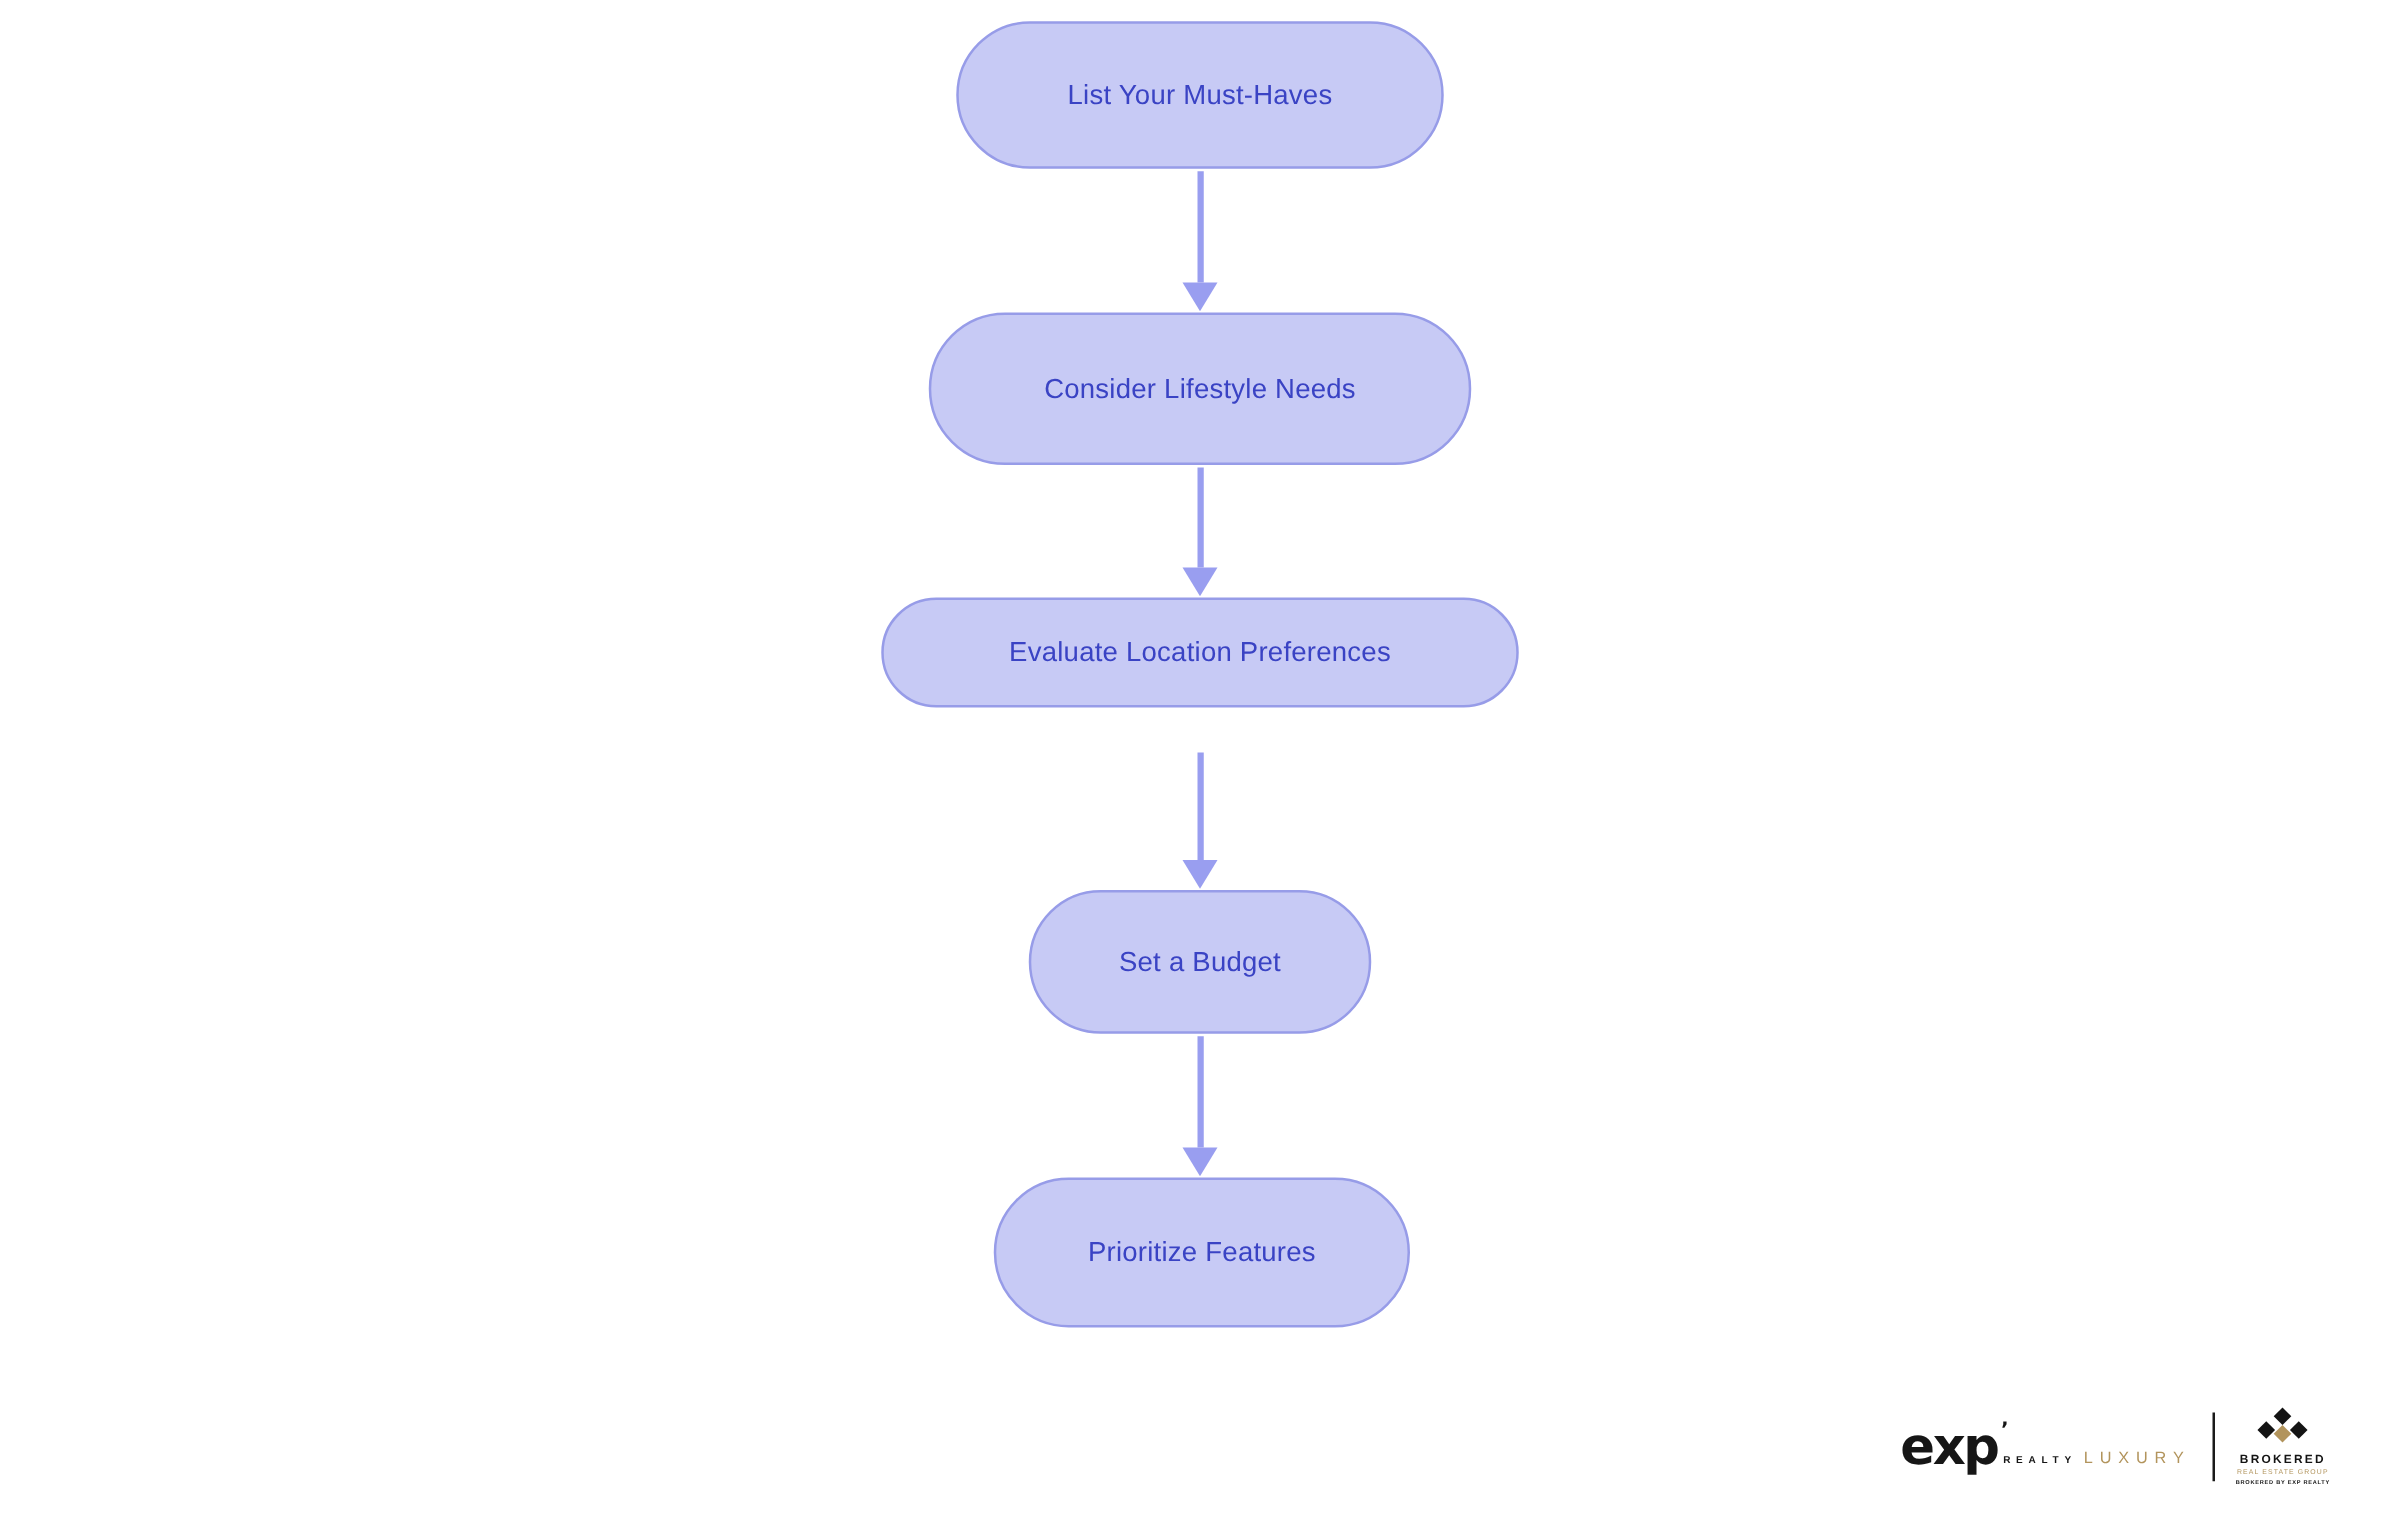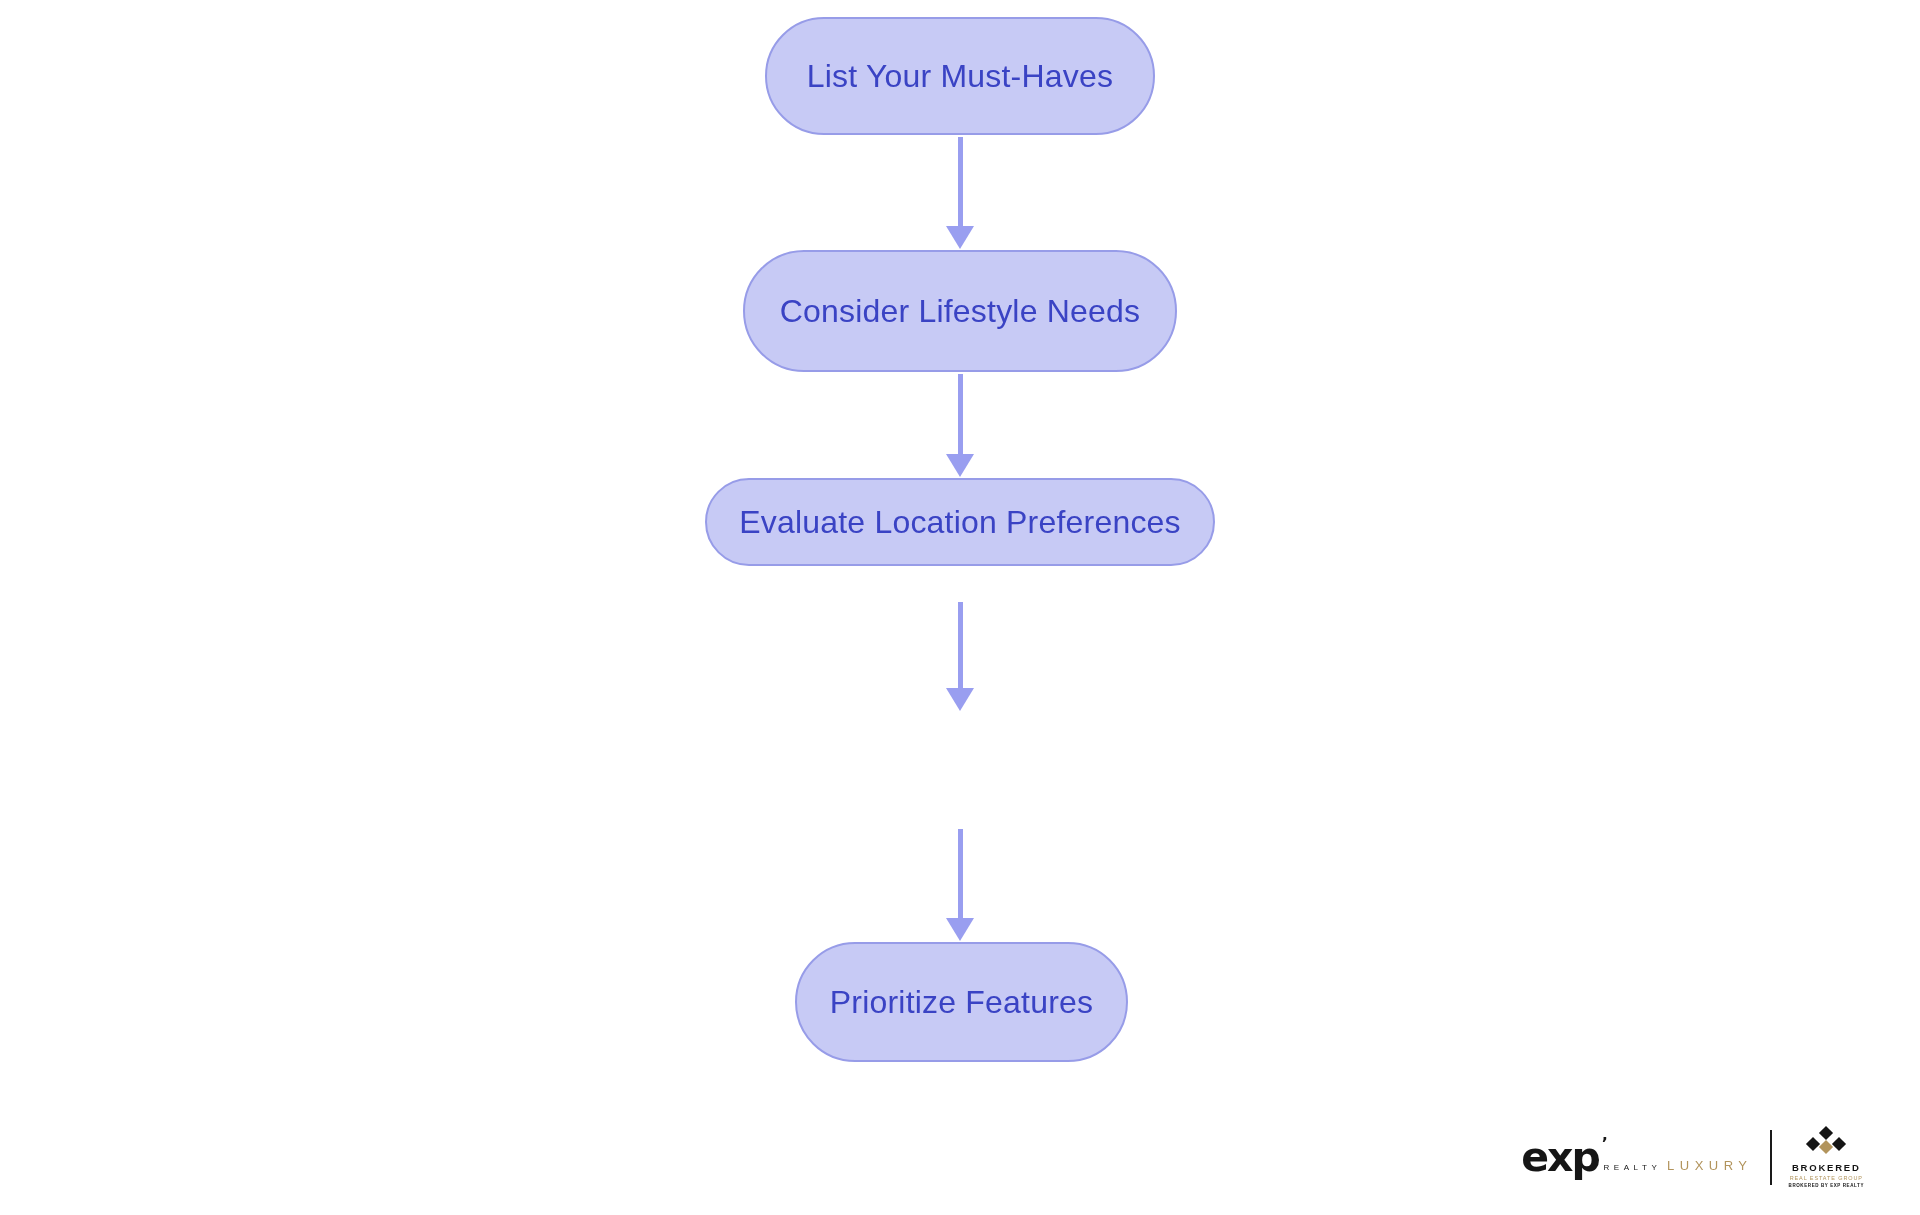--- a/index.html
+++ b/index.html
@@ -12,21 +12,21 @@
   }
 
   
   .node {
     position:absolute;
     background:var(--node-fill,#c7caf5);
     border:2px solid var(--node-border,#979ce8);
     border-radius:62px;
     display:flex; align-items:center; justify-content:center;
     color:var(--node-text,#3a43c4);
-    font-size:32px;
+    font-size:22px;
     letter-spacing:0.2px;
     box-sizing:border-box;
     white-space:nowrap;
   }
   #n1 { left:765px; top:17px;  width:390px; height:118px; }
   #n2 { left:743px; top:250px; width:434px; height:122px; }
   #n3 { left:705px; top:478px; width:510px; height:88px; }
   #n4 { left:823px; top:712px; width:274px; height:115px; }
   #n5 { left:795px; top:942px; width:333px; height:120px; }
 
@@ -53,21 +53,21 @@
     display:flex; align-items:center; gap:17px;
     color:#161616;
   }
   .exp-block { display:flex; flex-direction:row; align-items:center; }
   .exp-word {
     font-size:41px; font-weight:700; letter-spacing:-2px;
     line-height:0.78; color:#161616; position:relative;
     font-family:"DejaVu Sans", sans-serif;
   }
   .exp-mark { position:absolute; top:-4px; right:-9px; font-size:16px; font-weight:700; letter-spacing:0; }
-  .exp-realty { font-size:8px; font-weight:400; letter-spacing:4.6px; margin-top:20px; text-indent:4.6px; color:#161616; }
+  .exp-realty { font-size:8px; font-weight:700; letter-spacing:4.6px; margin-top:20px; text-indent:4.6px; color:#161616; }
   .exp-luxury { font-size:13px; font-weight:400; letter-spacing:5.5px; margin-top:15px; text-indent:5.5px; color:var(--gold,#b2945c); }
   .vdivider { width:2px; height:55px; background:#1a1a1a; }
 
   .cis-block { display:flex; flex-direction:column; align-items:center; }
   .diamonds { position:relative; width:48px; height:31px; margin-bottom:4px; }
   .d {
     position:absolute; width:10px; height:10px;
     background:#141414; transform:rotate(45deg);
   }
   .d.top   { left:19px; top:1px;  }
@@ -103,20 +103,23 @@
 
   <div class="node" id="n3">
     <span>Evaluate Location Preferences</span>
   </div>
 
   <div class="arrow" id="a3">
     <div class="line"></div>
     <div class="head"></div>
   </div>
 
+  <div class="node" id="n4">
+    <span>Set a Budget</span>
+  </div>
 
   <div class="arrow" id="a4">
     <div class="line"></div>
     <div class="head"></div>
   </div>
 
   <div class="node" id="n5">
     <span>Prioritize Features</span>
   </div>
 

